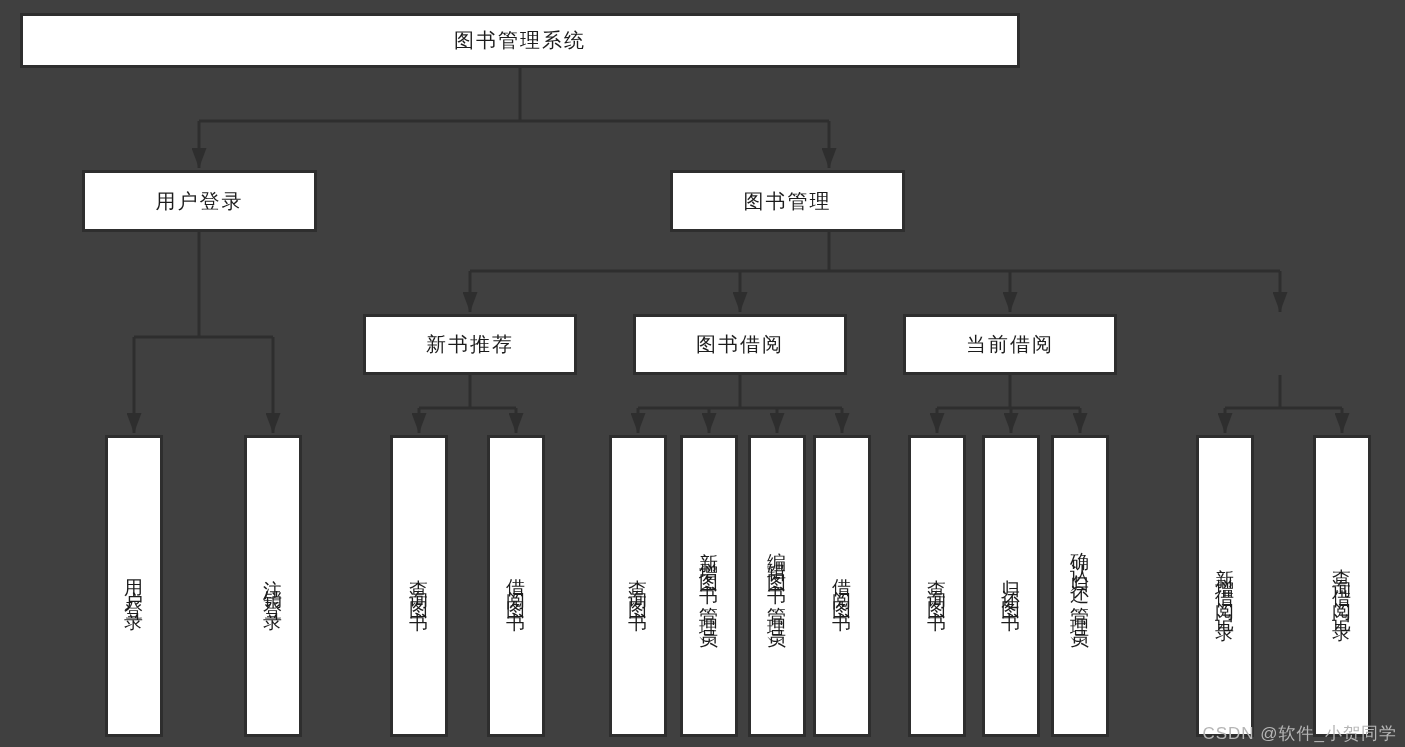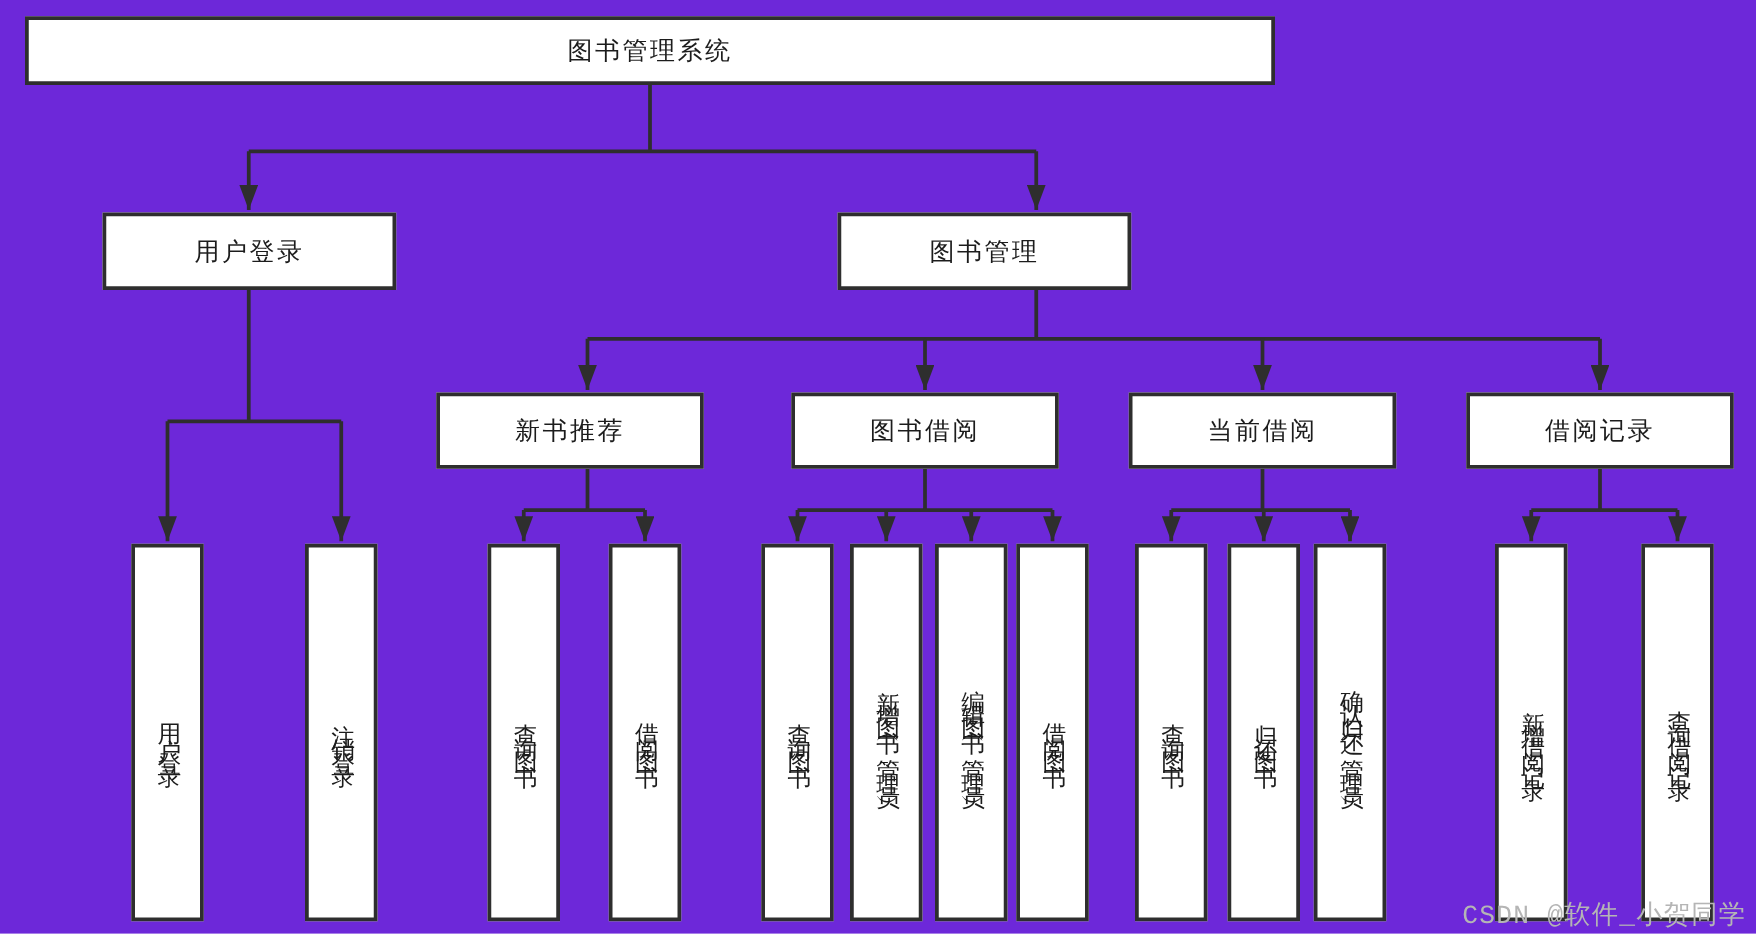--- a/index.html
+++ b/index.html
@@ -1,21 +1,21 @@
 <!DOCTYPE html>
 <html><head>
 <meta charset="utf-8">
 <style>
   html, body { margin: 0; padding: 0; background: #ffffff; }
   #stage {
     position: relative;
     width: 1405px;
     height: 747px;
-    background: #6d28d9;
-    font-family: Liberation Mono, monospace;
+    background: #404040;
+    font-family: Liberation Sans, sans-serif;
     overflow: hidden;
   }
   #wires {
     position: absolute;
     left: 0; top: 0;
     width: 1405px; height: 747px;
   }
   #wires path, #wires line {
     stroke: #2e2e2e;
     stroke-width: 3;
@@ -46,21 +46,21 @@
     text-orientation: mixed;
     font-size: 19px;
     letter-spacing: 11px;
     line-height: 1;
     white-space: nowrap;
   }
   #watermark {
     position: absolute;
     right: 8px;
     bottom: 2px;
-    font-size: 21px;
+    font-size: 17px;
     color: #b5b5b5;
     letter-spacing: 1px;
     z-index: 5;
   }
 </style>
 </head>
 <body>
 
 <div id="stage">
 
@@ -123,31 +123,28 @@
     <span class="hlabel">图书管理系统</span>
   </div>
 
   <div class="node lvl2" style="left:82px">
     <span class="hlabel">用户登录</span>
   </div>
   <div class="node lvl2" style="left:670px">
     <span class="hlabel">图书管理</span>
   </div>
 
-  <div class="node lvl3" style="left:349px">
+  <div class="node lvl3" style="left:363px">
     <span class="hlabel">新书推荐</span>
   </div>
   <div class="node lvl3" style="left:903px">
     <span class="hlabel">当前借阅</span>
   </div>
   <div class="node lvl3" style="left:633px">
     <span class="hlabel">图书借阅</span>
-  </div>
-  <div class="node lvl3" style="left:1173px">
-    <span class="hlabel">借阅记录</span>
   </div>
 
   <div class="node leaf" style="left:105px">
     <span class="vtext">用户登录</span>
   </div>
   <div class="node leaf" style="left:244px">
     <span class="vtext">注销登录</span>
   </div>
   <div class="node leaf" style="left:390px">
     <span class="vtext">查询图书</span>

